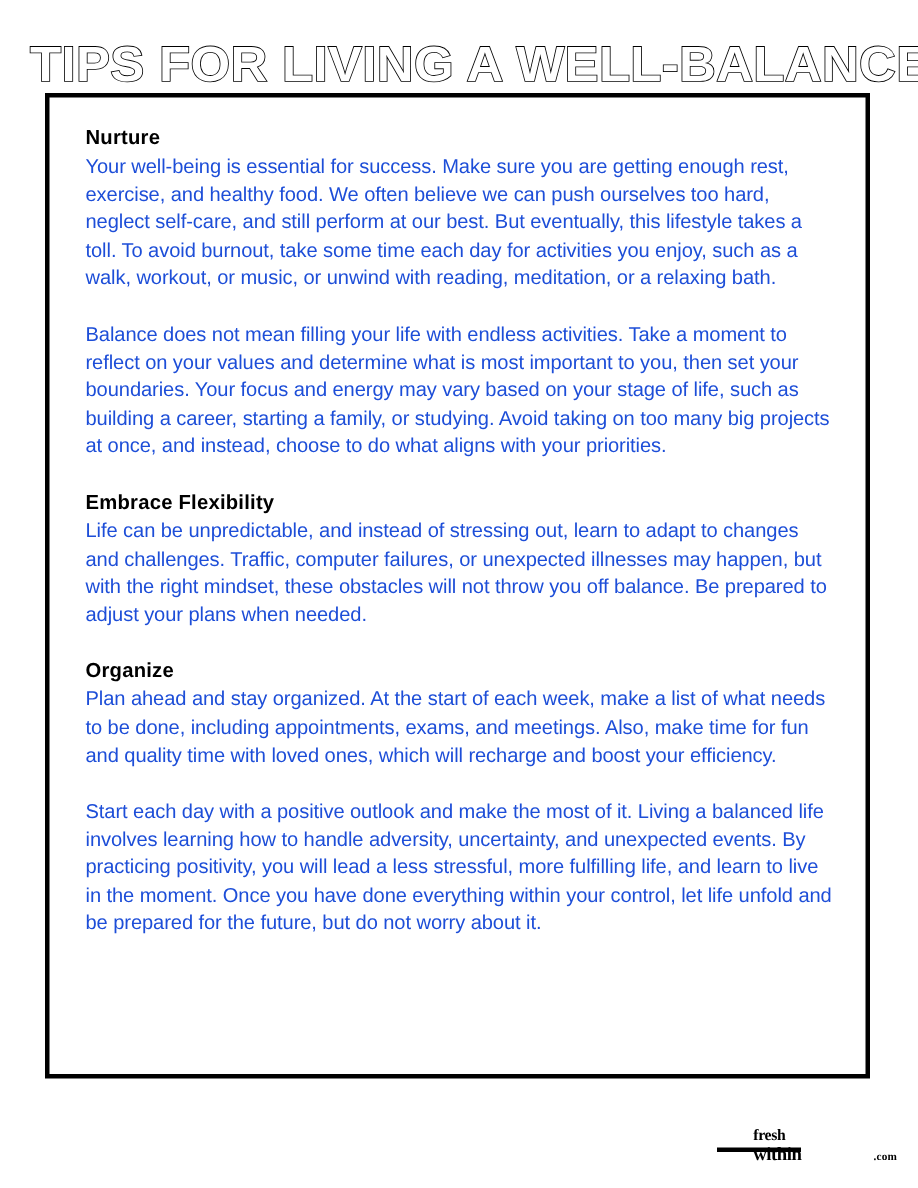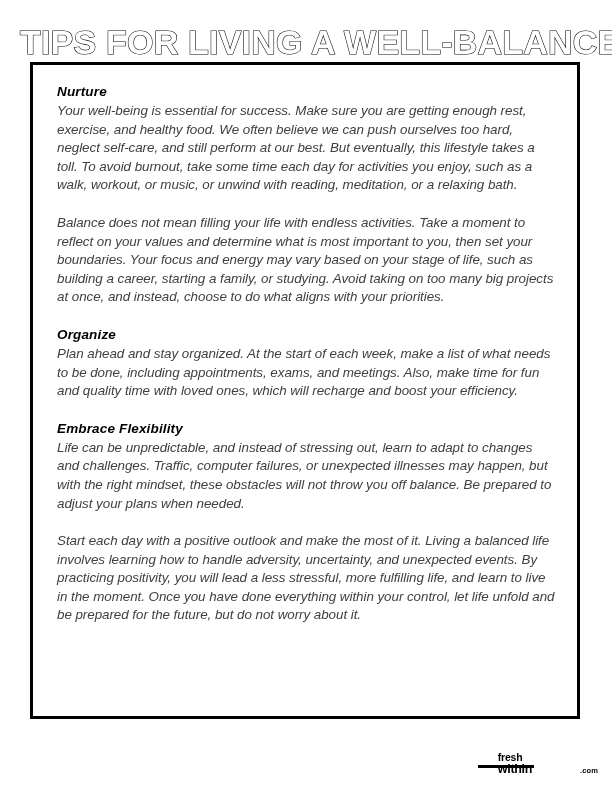--- a/index.html
+++ b/index.html
@@ -40,21 +40,20 @@
   
   #content-frame {
     position: absolute;
     left: 30px;
     top: 62px;
     width: 550px;
     height: 657px;
     box-sizing: border-box;
     border: 3px solid #000000;
     background: #ffffff;
-    font-style: italic;
   }
 
   #sections {
     position: absolute;
     left: 24px;
     top: 18px;
     right: 22px;
   }
 
   .section { margin-bottom: 19px; }
@@ -69,21 +68,21 @@
     letter-spacing: 0.15px;
     color: #000000;
   }
 
   .section-body {
     font-family: "Liberation Sans", sans-serif;
     font-weight: 400;
     font-size: 13.4px;
     line-height: 18.6px;
     margin: 0;
-    color: #404040;
+    color: #1d4ed8;
     letter-spacing: -0.05px;
     text-align: left;
   }
 
   
   #footer-logo {
     position: absolute;
     right: 14px;
     bottom: 8px;
     width: 120px;
@@ -95,21 +94,21 @@
     top: 15px;
     width: 56px;
     height: 3px;
     background: #000000;
   }
   #logo-text {
     position: absolute;
     right: 0px;
     top: 2px;
     text-align: left;
-    font-family: Liberation Sans, sans-serif;
+    font-family: Liberation Serif, serif;
     font-weight: 700;
     line-height: 11.5px;
   }
   .logo-line1 { font-size: 10.5px; letter-spacing: -0.2px; display: block; }
   .logo-line2 { font-size: 12.5px; letter-spacing: -0.3px; display: block; }
   .logo-tld { font-size: 7.5px; font-weight: 700; letter-spacing: 0.1px; margin-left: 48px; }
 </style>
 </head>
 <body>
 
@@ -121,27 +120,27 @@
     <div class="section">
       <h2 class="section-heading">Nurture</h2>
       <p class="section-body">Your well-being is essential for success. Make sure you are getting enough rest, exercise, and healthy food. We often believe we can push ourselves too hard, neglect self-care, and still perform at our best. But eventually, this lifestyle takes a toll. To avoid burnout, take some time each day for activities you enjoy, such as a walk, workout, or music, or unwind with reading, meditation, or a relaxing bath.</p>
     </div>
 
     <div class="section">
       <p class="section-body">Balance does not mean filling your life with endless activities. Take a moment to reflect on your values and determine what is most important to you, then set your boundaries. Your focus and energy may vary based on your stage of life, such as building a career, starting a family, or studying. Avoid taking on too many big projects at once, and instead, choose to do what aligns with your priorities.</p>
     </div>
 
     <div class="section">
-      <h2 class="section-heading">Organize</h2>
-      <p class="section-body">Plan ahead and stay organized. At the start of each week, make a list of what needs to be done, including appointments, exams, and meetings. Also, make time for fun and quality time with loved ones, which will recharge and boost your efficiency.</p>
+      <h2 class="section-heading">Embrace Flexibility</h2>
+      <p class="section-body">Life can be unpredictable, and instead of stressing out, learn to adapt to changes and challenges. Traffic, computer failures, or unexpected illnesses may happen, but with the right mindset, these obstacles will not throw you off balance. Be prepared to adjust your plans when needed.</p>
     </div>
 
     <div class="section">
-      <h2 class="section-heading">Embrace Flexibility</h2>
-      <p class="section-body">Life can be unpredictable, and instead of stressing out, learn to adapt to changes and challenges. Traffic, computer failures, or unexpected illnesses may happen, but with the right mindset, these obstacles will not throw you off balance. Be prepared to adjust your plans when needed.</p>
+      <h2 class="section-heading">Organize</h2>
+      <p class="section-body">Plan ahead and stay organized. At the start of each week, make a list of what needs to be done, including appointments, exams, and meetings. Also, make time for fun and quality time with loved ones, which will recharge and boost your efficiency.</p>
     </div>
 
     <div class="section">
       <p class="section-body">Start each day with a positive outlook and make the most of it. Living a balanced life involves learning how to handle adversity, uncertainty, and unexpected events. By practicing positivity, you will lead a less stressful, more fulfilling life, and learn to live in the moment. Once you have done everything within your control, let life unfold and be prepared for the future, but do not worry about it.</p>
     </div>
 
   </div>
 </div>
 
 <div id="footer-logo">

